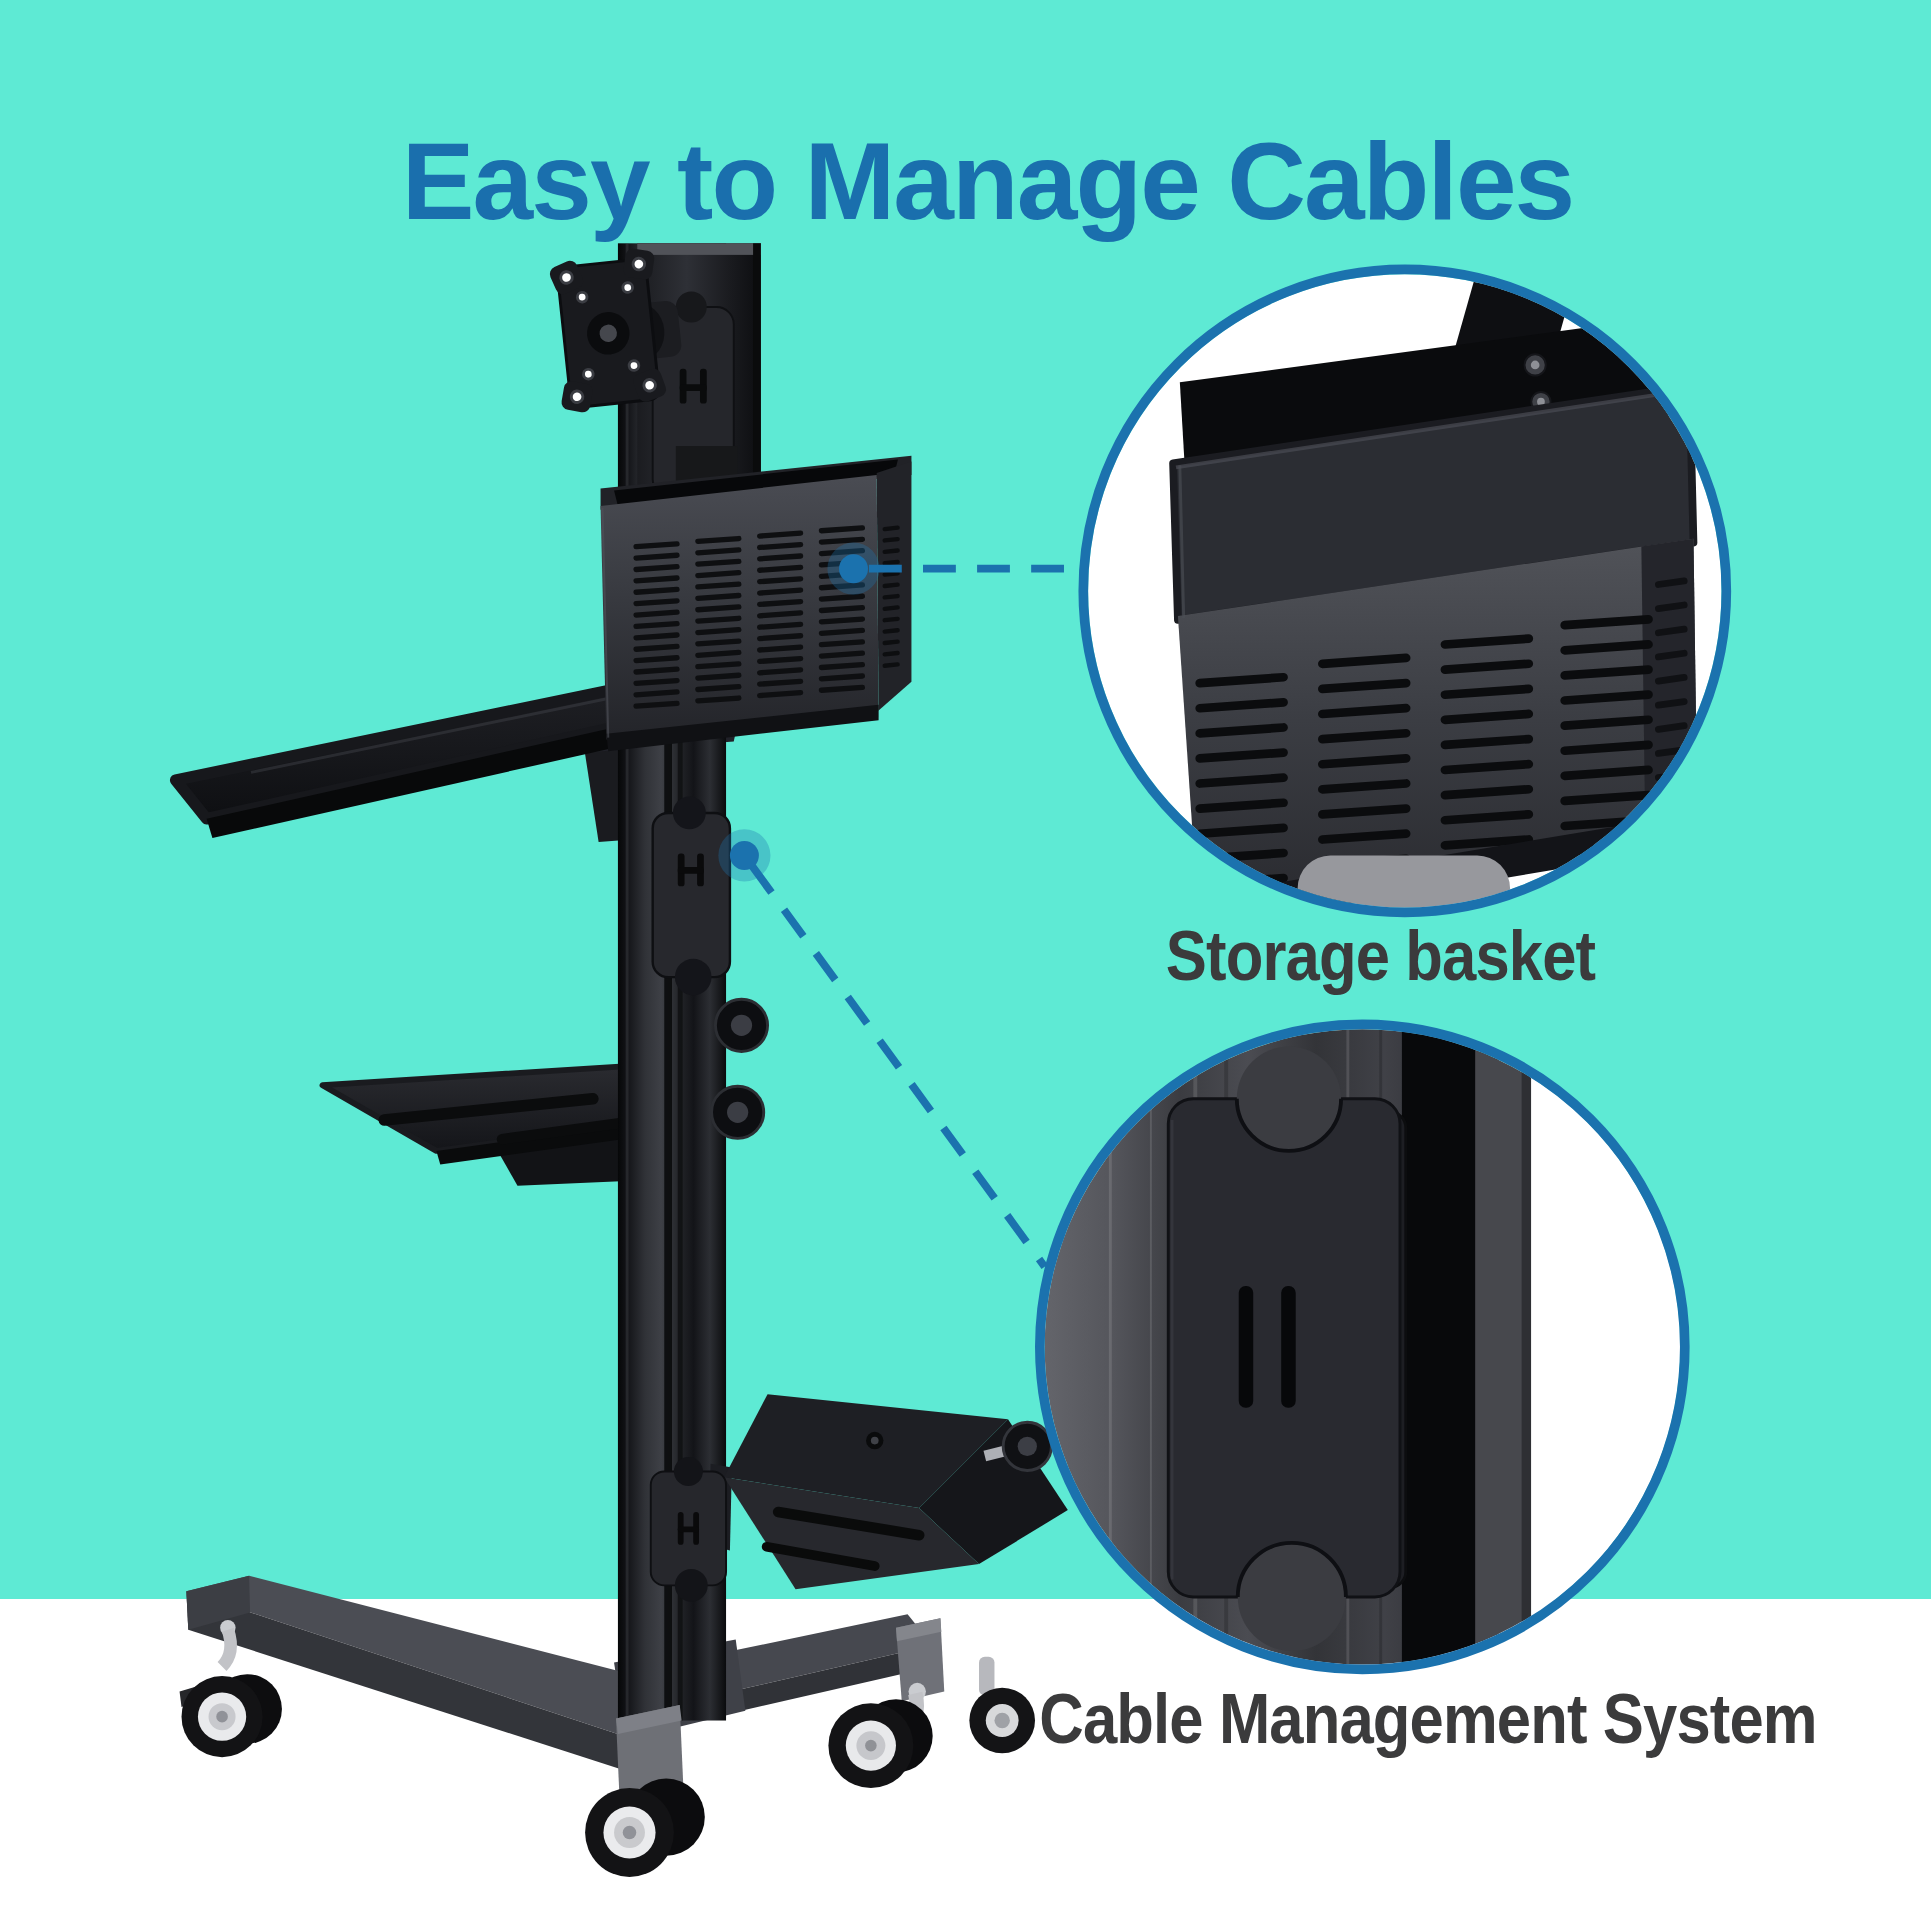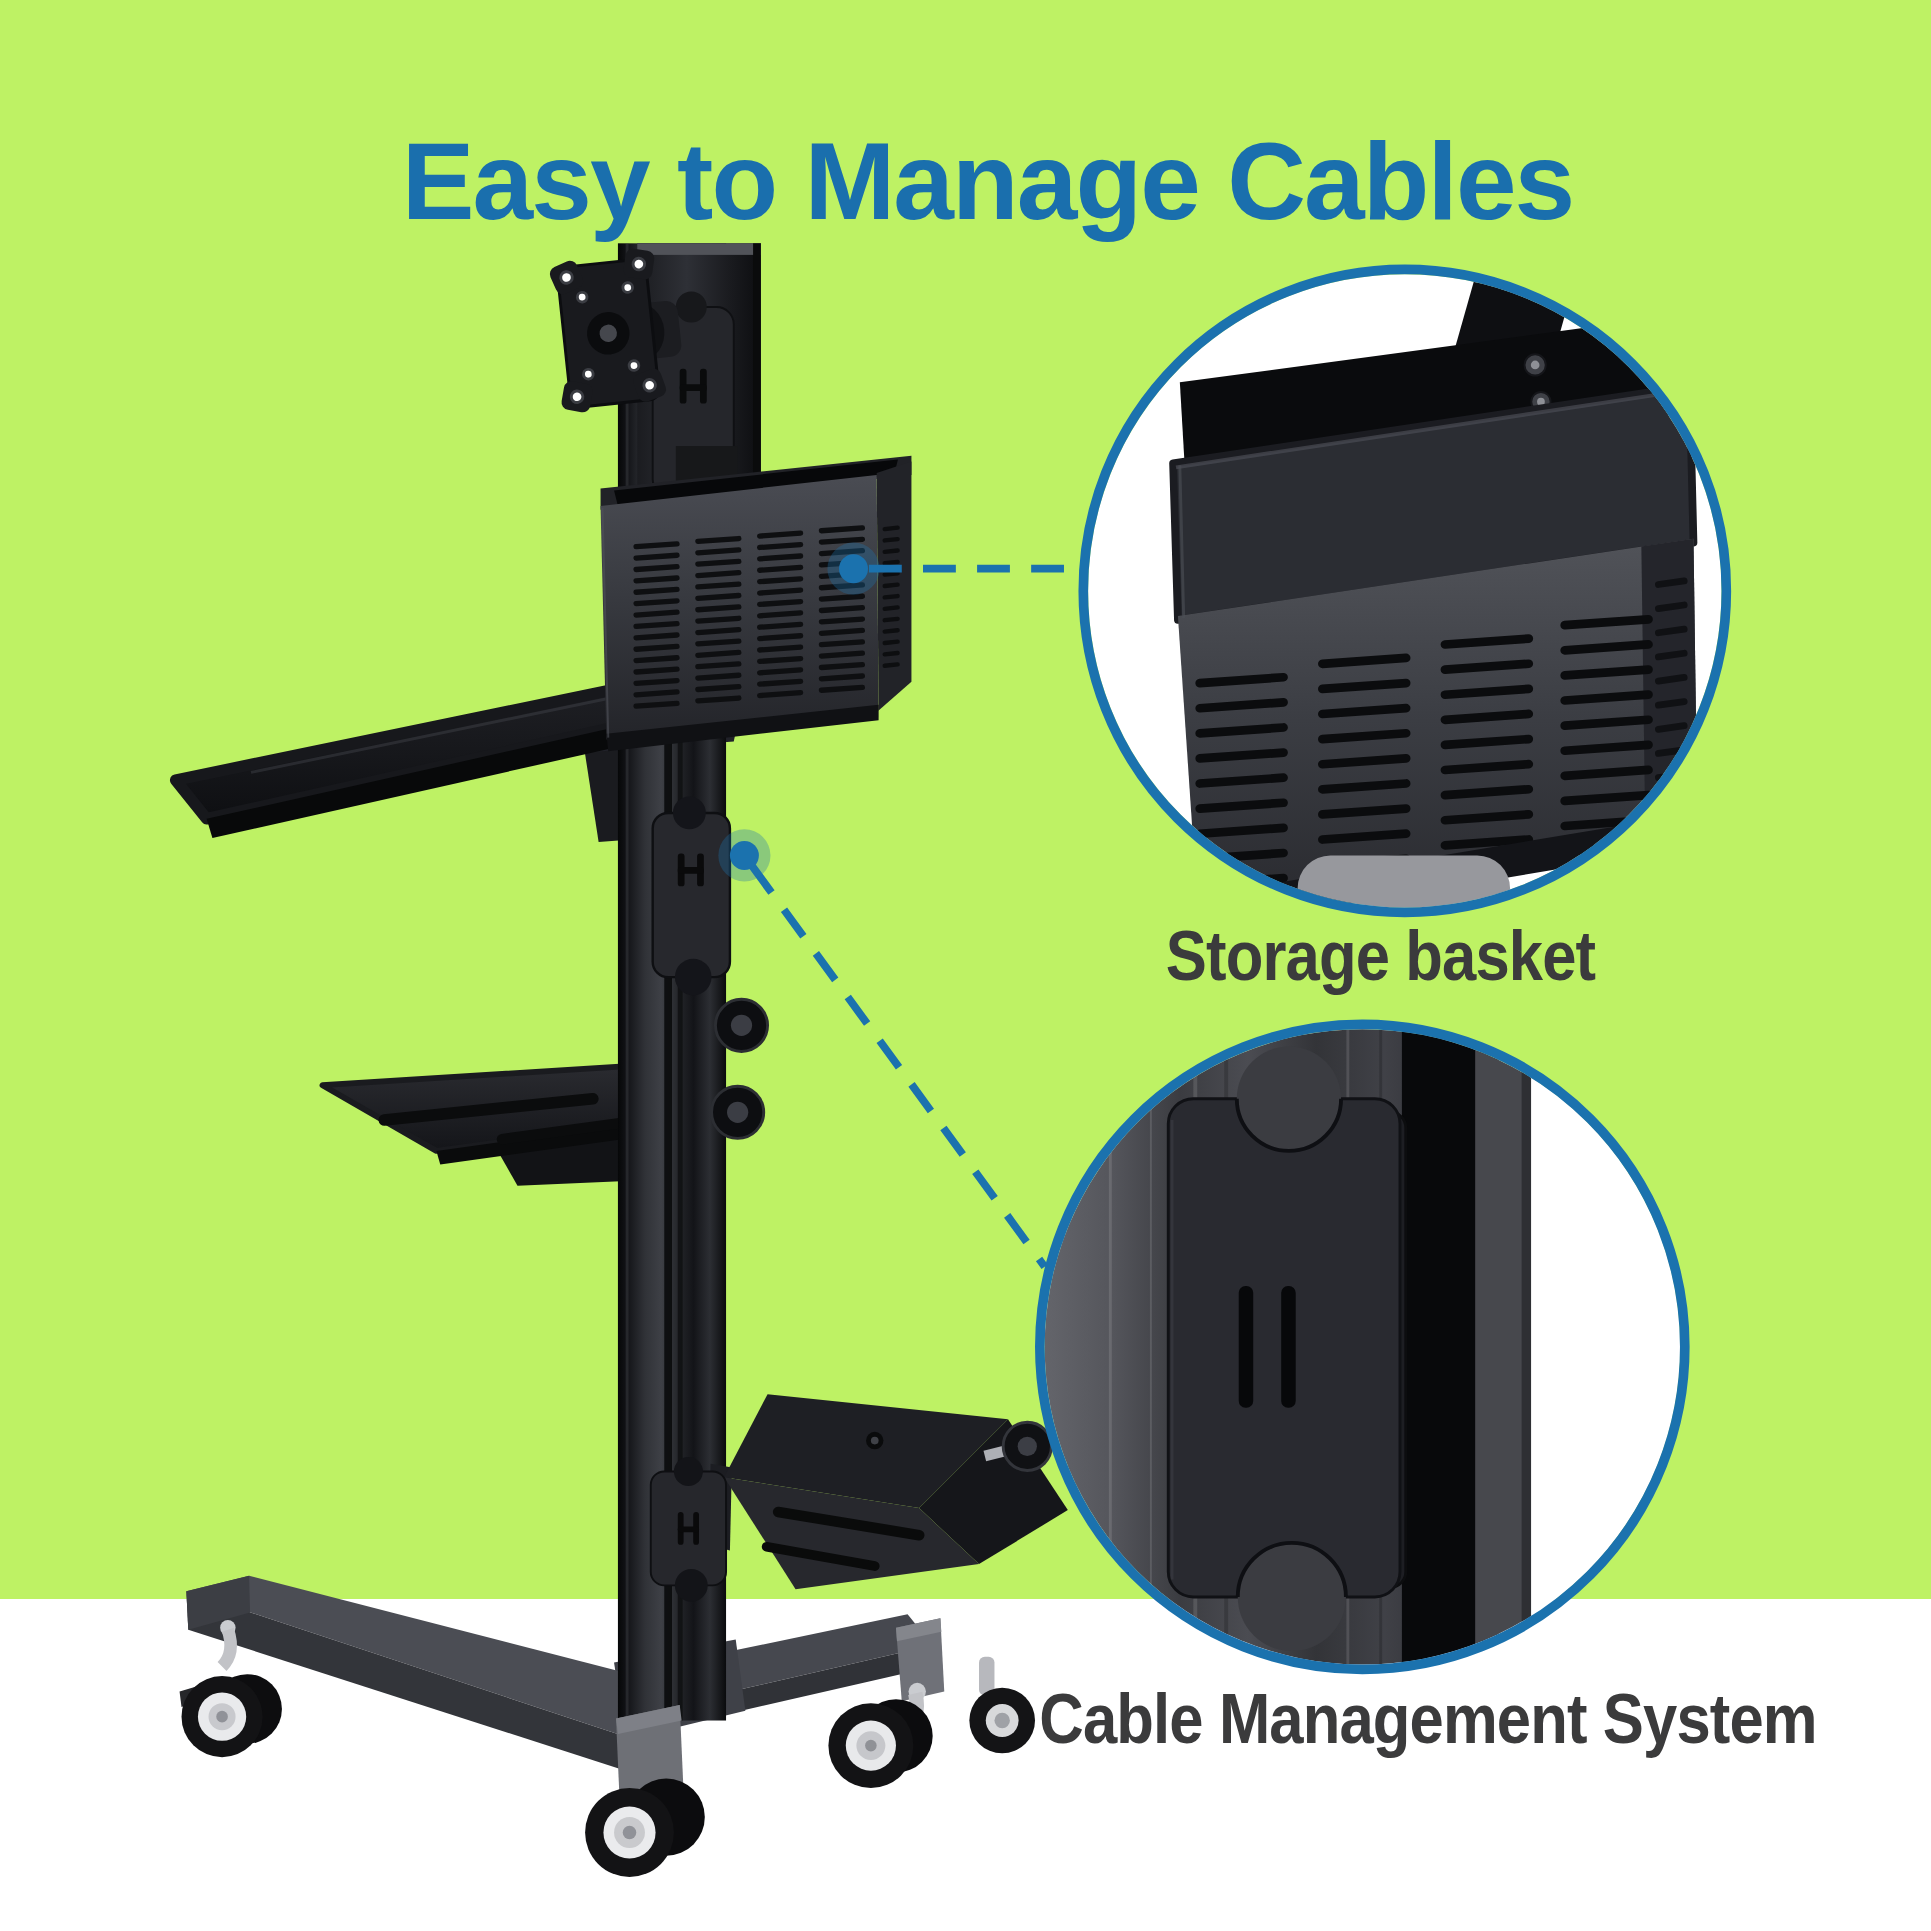--- a/index.html
+++ b/index.html
@@ -1,17 +1,17 @@
 <!DOCTYPE html>
 <html><head>
 <meta charset="utf-8">
 <style>
   html,body{margin:0;padding:0;background:#ffffff;}
   body{width:1931px;height:1931px;overflow:hidden;font-family:"Liberation Sans",sans-serif;}
-  .stage{position:relative;width:1931px;height:1599px;background:#bef264;}
+  .stage{position:relative;width:1931px;height:1599px;background:#5eead4;}
   .stage svg{position:absolute;left:0;top:0;}
   .page-title{
     position:absolute;left:22px;top:54px;width:1931px;
     text-align:center;color:#1a6fad;font-weight:700;
     font-size:109px;line-height:1.0;letter-spacing:-1.9px;white-space:nowrap;
   }
   .callout-label{
     position:absolute;color:#3b3b3c;font-weight:700;white-space:nowrap;
     font-size:70px;line-height:1.0;letter-spacing:-1px;
     transform:scaleX(0.88);transform-origin:center top;

